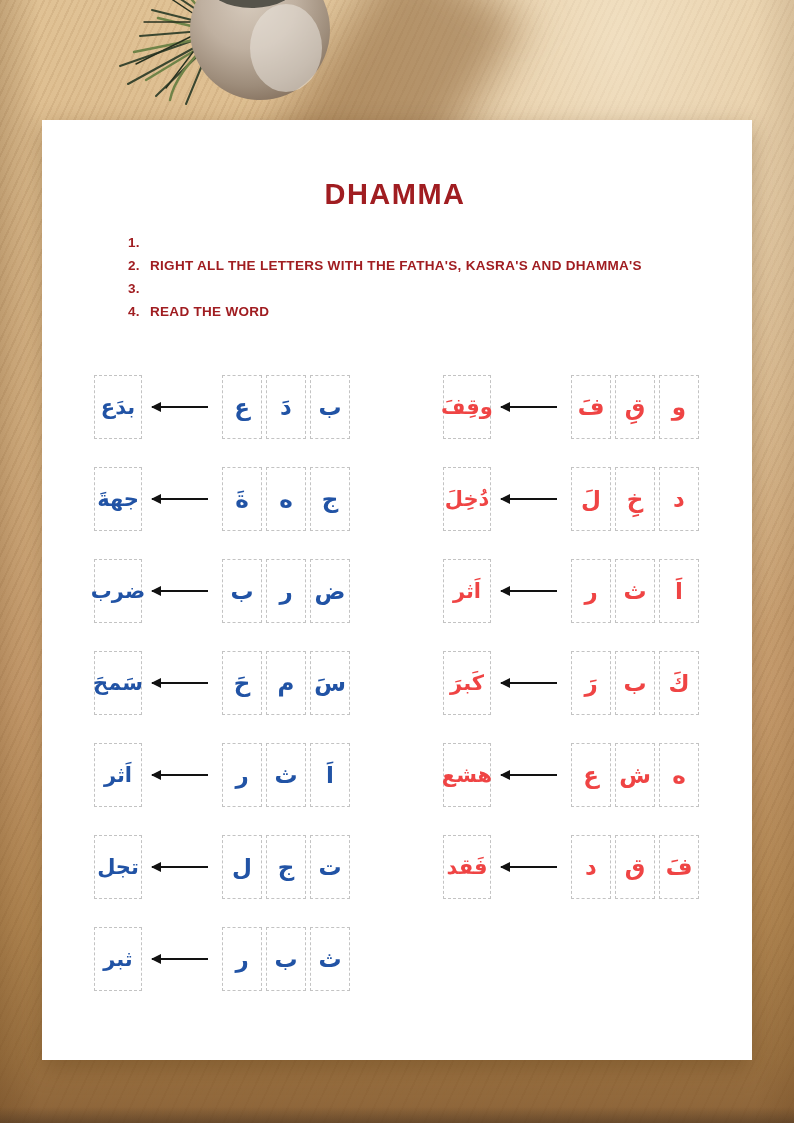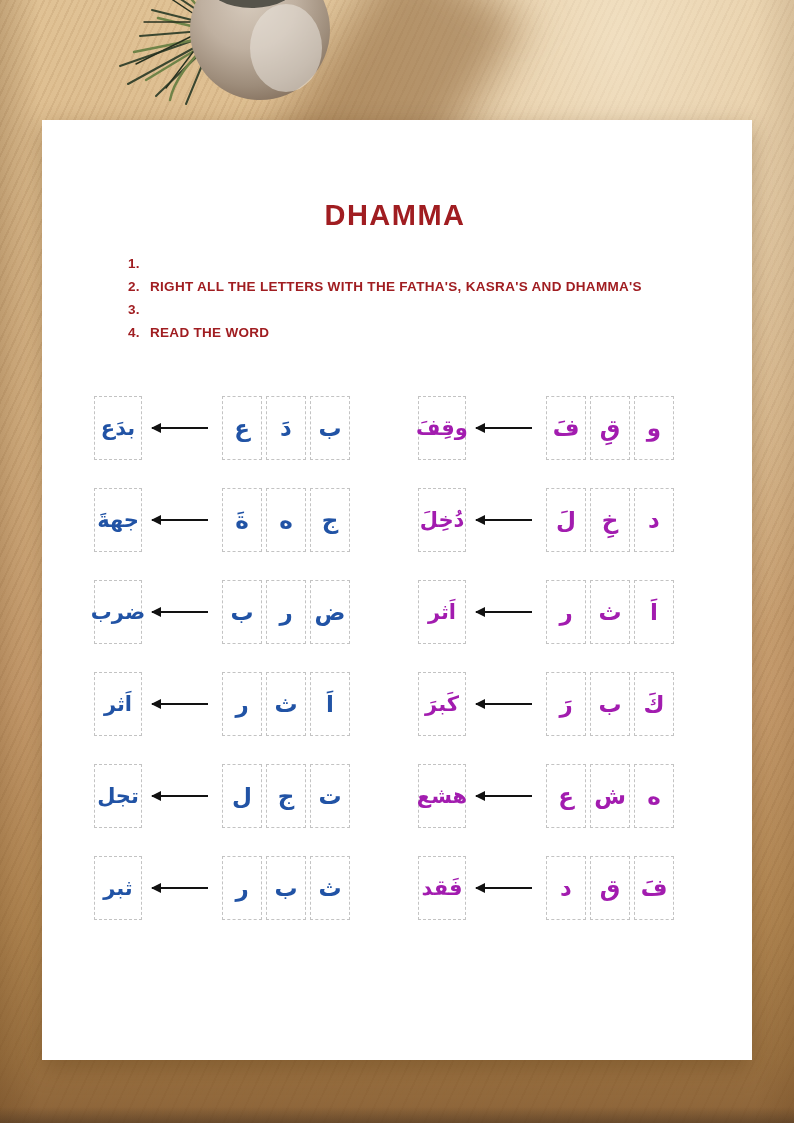--- a/index.html
+++ b/index.html
@@ -29,62 +29,62 @@
     filter:blur(22px);
   }
   .vase-wrap{position:absolute;left:100px;top:-12px;width:260px;height:140px;}
 
   
   .paper{
     position:absolute;left:42px;top:120px;width:710px;height:940px;
     background:#ffffff;
     box-shadow:0 8px 22px rgba(80,50,15,0.35);
     box-sizing:border-box;
-    padding:79px 56px 0 52px;
+    padding:58px 56px 0 52px;
   }
 
   .title{
     text-align:center;
     font-size:29px;font-weight:bold;letter-spacing:1.5px;
     color:#a01d21;
     margin:0 0 20px 0;
   }
 
   .instructions{margin:0 0 0 34px;padding:0;list-style:none;}
   .instructions li{
     display:flex;align-items:baseline;
     color:#a01d21;font-size:13.5px;font-weight:bold;letter-spacing:0.3px;
     line-height:23px;
   }
   .instructions .num{width:22px;flex:0 0 22px;}
   .instructions .ul{text-underline-offset:2px;}
 
   .exercise{
     display:flex;
-    gap:68px;
+    gap:93px;
     margin-top:52px;
   }
   .col{display:flex;flex-direction:column;gap:28px;}
 
   .row{display:flex;align-items:center;}
   .card{
     box-sizing:border-box;
     height:64px;
     background:#fff;
     border:1px dashed #c3c3c3;
     display:flex;align-items:center;justify-content:center;
     font-family:"DejaVu Sans", sans-serif;
     font-weight:bold;
   }
   .card.word{width:48px;font-size:21px;}
   .card.letter{width:40px;font-size:23px;}
   .letters{display:flex;flex-direction:row-reverse;gap:4px;margin-left:14px;}
 
   .col-blue .card{color:#2153a5;}
-  .col-black .card{color:#a21caf;}
+  .col-black .card{color:#ef4444;}
 
   .arrow{width:56px;height:64px;display:flex;align-items:center;margin-left:10px;flex:0 0 56px;}
   .arrow .shaft{position:relative;width:100%;height:2px;background:#121212;}
   .arrow .shaft::before{
     content:"";position:absolute;left:-1px;top:-4px;
     border-top:5px solid transparent;border-bottom:5px solid transparent;
     border-right:10px solid #121212;
   }
 </style>
 </head>
@@ -191,20 +191,31 @@
           <div class="arrow">
               <span class="shaft"></span>
             </div>
           <div class="letters">
             <div class="card letter" dir="rtl">ض</div>
             <div class="card letter" dir="rtl">ر</div>
             <div class="card letter" dir="rtl">ب</div>
           </div>
         </div>
 
+        <div class="row">
+          <div class="card word" dir="rtl">سَمحَ</div>
+          <div class="arrow">
+              <span class="shaft"></span>
+            </div>
+          <div class="letters">
+            <div class="card letter" dir="rtl">سَ</div>
+            <div class="card letter" dir="rtl">م</div>
+            <div class="card letter" dir="rtl">حَ</div>
+          </div>
+        </div>
 
         <div class="row">
           <div class="card word" dir="rtl">اَثر</div>
           <div class="arrow">
               <span class="shaft"></span>
             </div>
           <div class="letters">
             <div class="card letter" dir="rtl">اَ</div>
             <div class="card letter" dir="rtl">ث</div>
             <div class="card letter" dir="rtl">ر</div>

